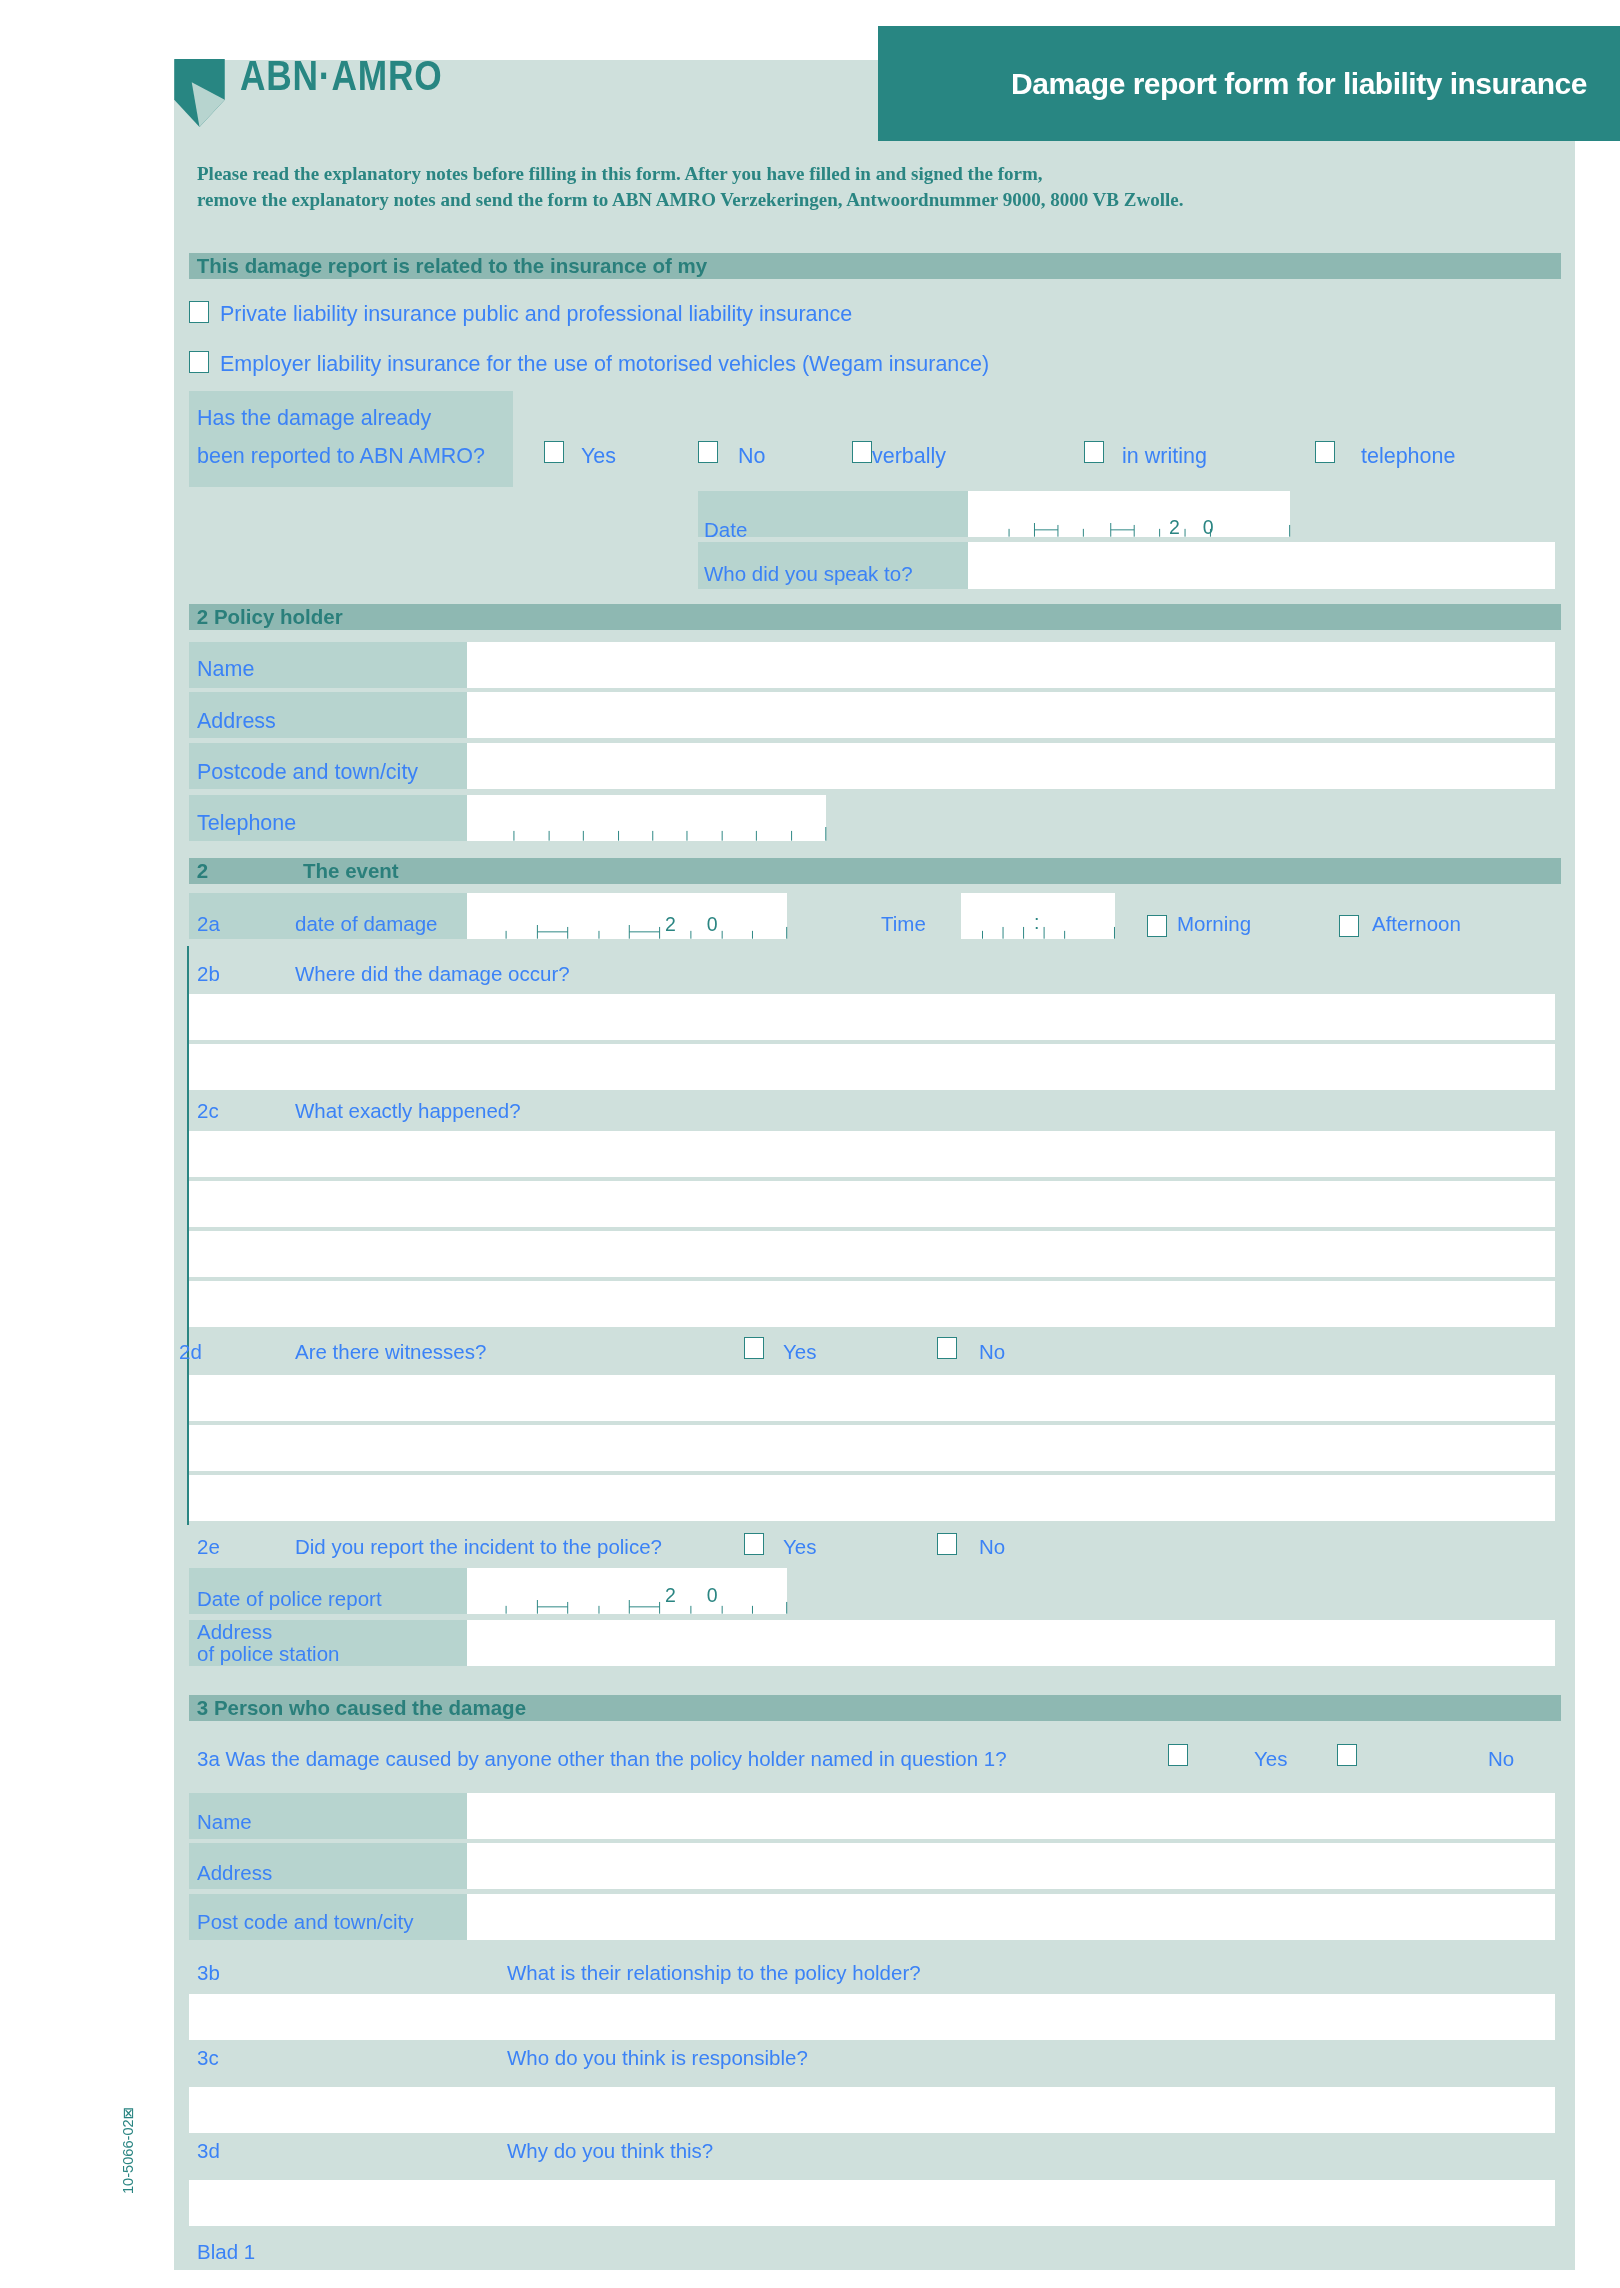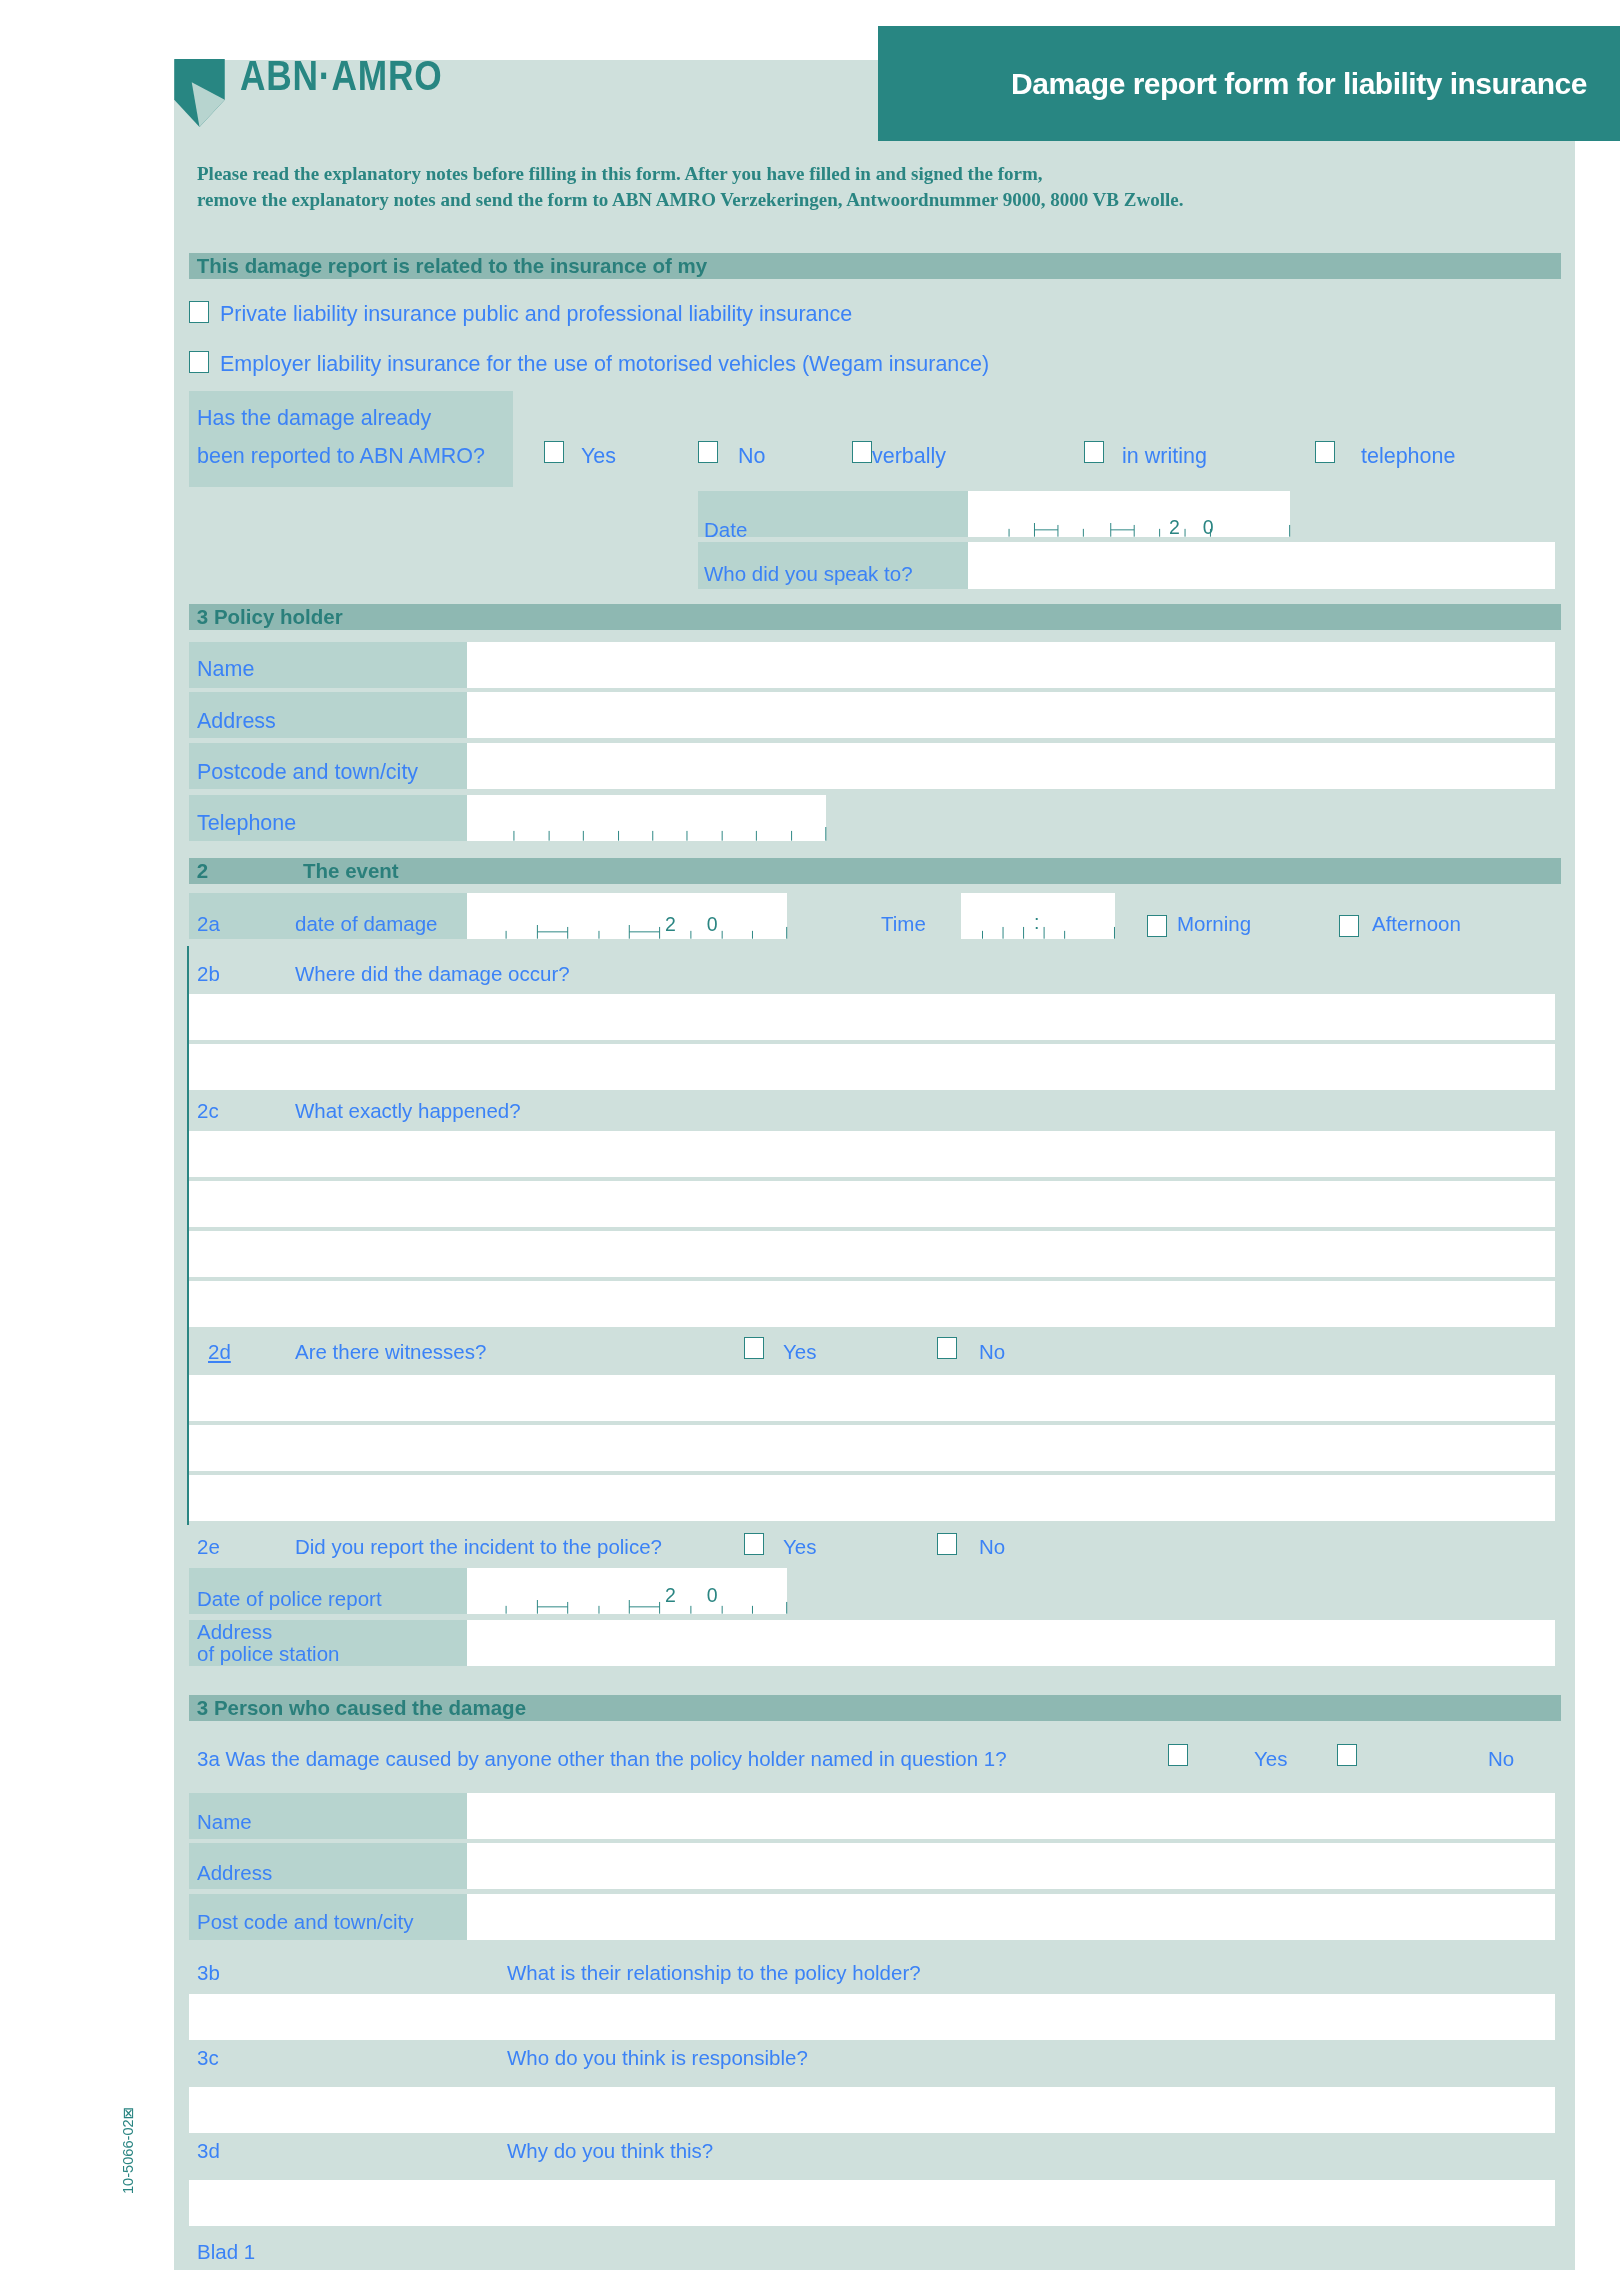--- a/index.html
+++ b/index.html
@@ -86,21 +86,21 @@
         <line x1="248" y1="6" x2="248" y2="14"></line>
         <line x1="329" y1="2" x2="329" y2="14"></line>
     </g>
   </svg>
   <div class="abs num" style="left:201px; top:25px; letter-spacing:8.8px;">2 0</div>
 </div>
 <div class="abs lbl" style="left:698px; top:542px; width:270px; height:47px;"></div>
 <div class="abs txt" style="left:704px; top:562px; font-size:20.5px;">Who did you speak to?</div>
 <div class="abs field" style="left:968px; top:542px; width:587px; height:47px;"></div>
 
-<div class="abs bar" style="top:604px;">3  Policy holder</div>
+<div class="abs bar" style="top:604px;">2  Policy holder</div>
 
 <div class="abs lbl" style="left:189px; top:642px; width:278px; height:46px;"></div>
 <div class="abs txt" style="left:197px; top:657px;">Name</div>
 <div class="abs field" style="left:467px; top:642px; width:1088px; height:46px;"></div>
 
 <div class="abs lbl" style="left:189px; top:692px; width:278px; height:46px;"></div>
 <div class="abs txt" style="left:197px; top:709px;">Address</div>
 <div class="abs field" style="left:467px; top:692px; width:1088px; height:46px;"></div>
 
 <div class="abs lbl" style="left:189px; top:743px; width:278px; height:46px;"></div>
@@ -180,21 +180,21 @@
 <div class="abs field" style="left:189px; top:994px; width:1366px; height:46px;"></div>
 <div class="abs field" style="left:189px; top:1044px; width:1366px; height:46px;"></div>
 
 <div class="abs txt" style="left:197px; top:1099px; font-size:20.5px;">2c</div>
 <div class="abs txt" style="left:295px; top:1099px; font-size:20.5px;">What exactly happened?</div>
 <div class="abs field" style="left:189px; top:1131px; width:1366px; height:46px;"></div>
 <div class="abs field" style="left:189px; top:1181px; width:1366px; height:46px;"></div>
 <div class="abs field" style="left:189px; top:1231px; width:1366px; height:46px;"></div>
 <div class="abs field" style="left:189px; top:1281px; width:1366px; height:46px;"></div>
 
-<div class="abs txt" style="left:208px; top:1340px; font-size:20.5px;text-decoration:underline;">2d</div>
+<div class="abs txt" style="left:179px; top:1340px; font-size:20.5px;">2d</div>
 <div class="abs txt" style="left:295px; top:1340px; font-size:20.5px;">Are there witnesses?</div>
 <div class="abs cb" style="left:744px; top:1337px;"></div>
 <div class="abs txt" style="left:783px; top:1340px; font-size:20.5px;">Yes</div>
 <div class="abs cb" style="left:937px; top:1337px;"></div>
 <div class="abs txt" style="left:979px; top:1340px; font-size:20.5px;">No</div>
 <div class="abs field" style="left:189px; top:1375px; width:1366px; height:46px;"></div>
 <div class="abs field" style="left:189px; top:1425px; width:1366px; height:46px;"></div>
 <div class="abs field" style="left:189px; top:1475px; width:1366px; height:46px;"></div>
 
 <div class="abs txt" style="left:197px; top:1535px; font-size:20.5px;">2e</div>

